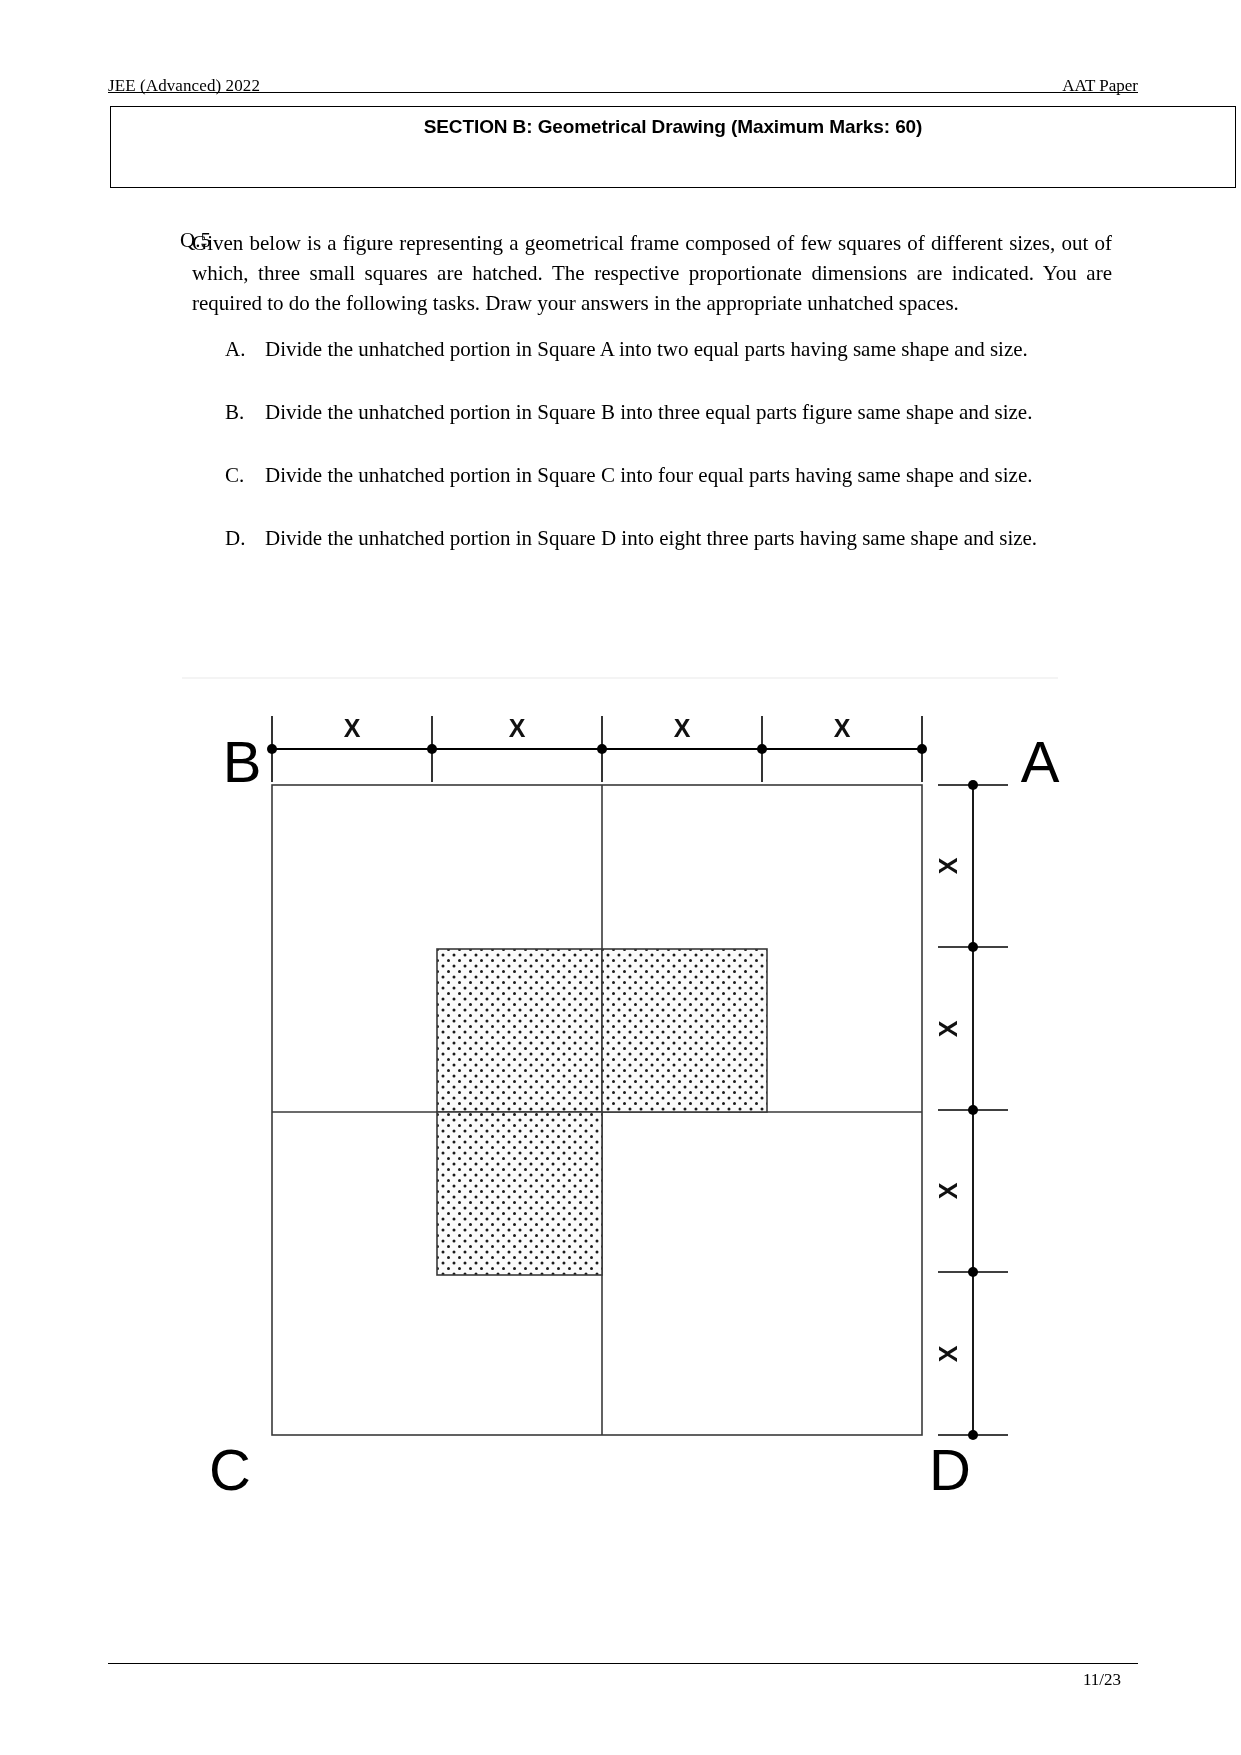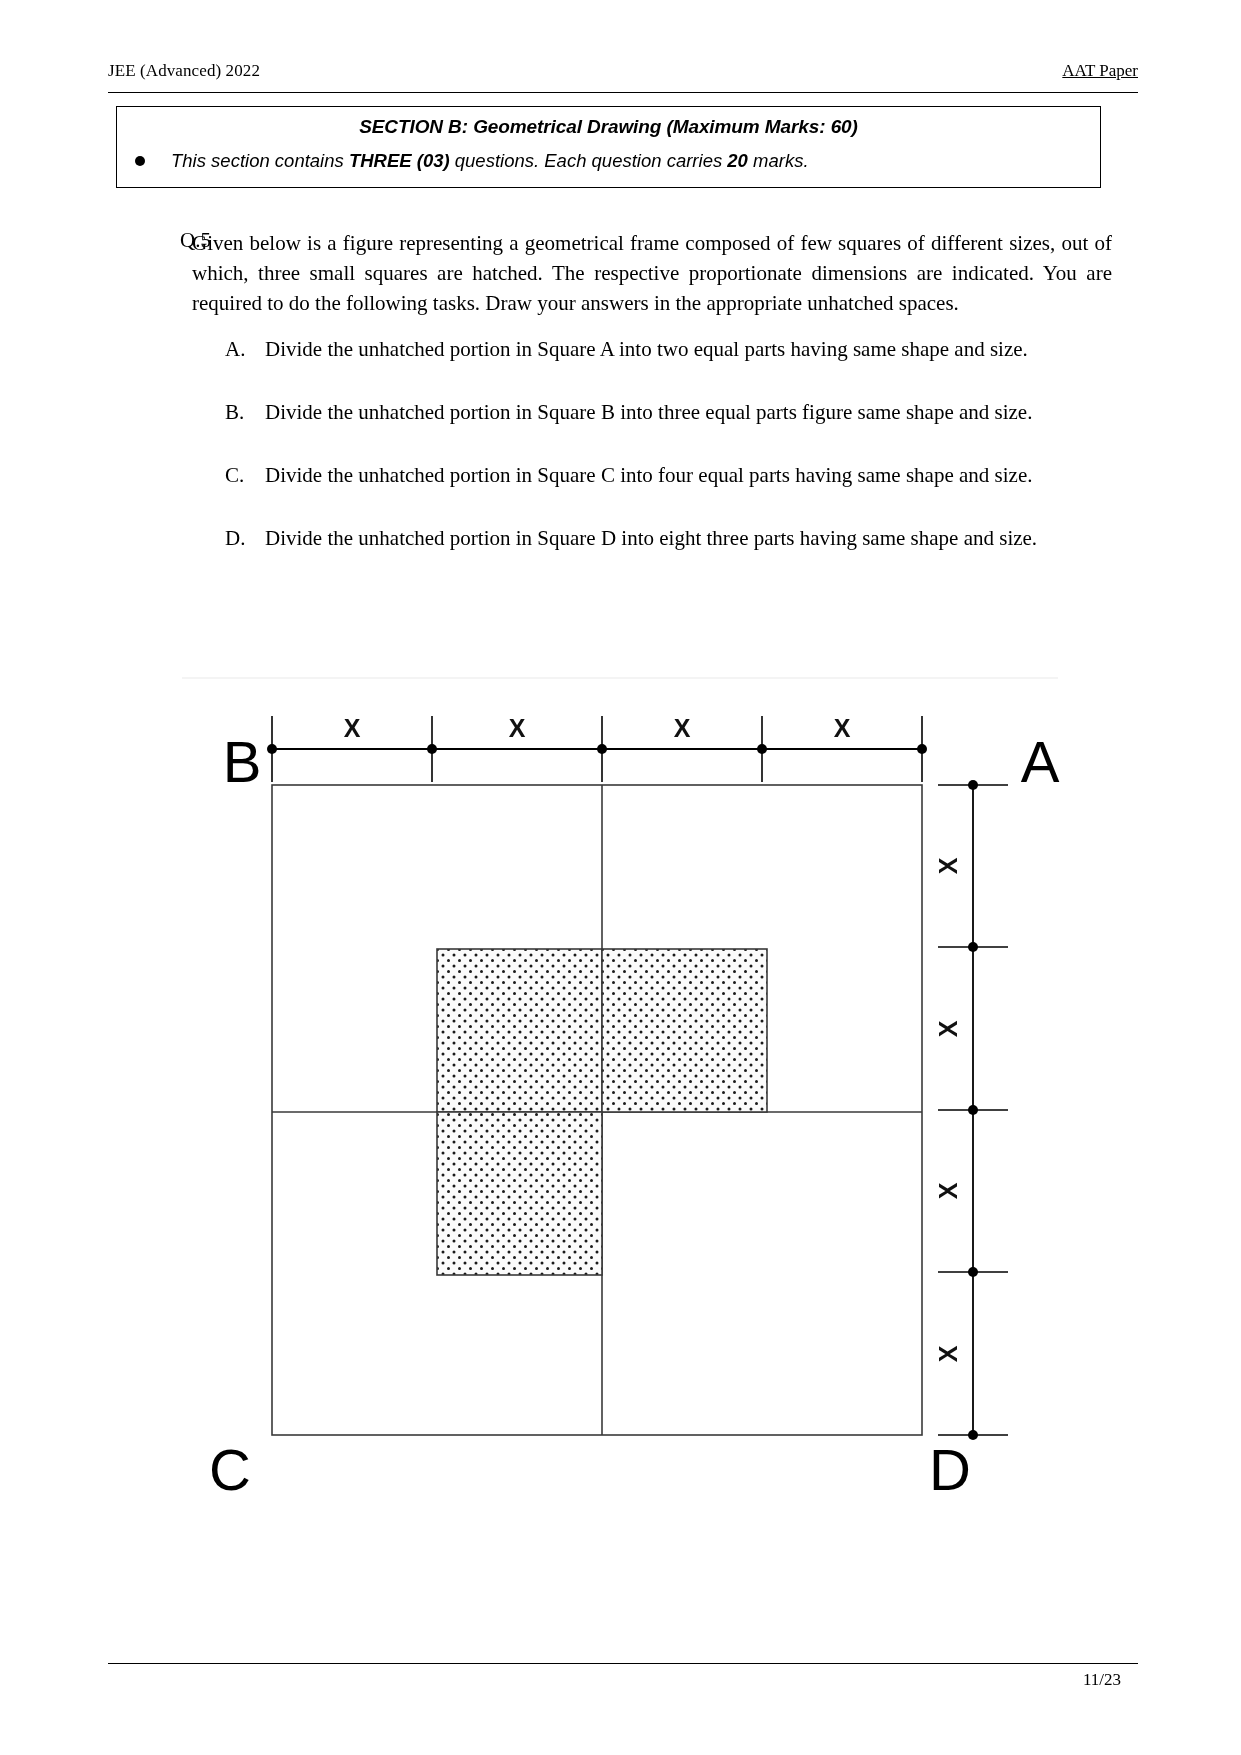--- a/index.html
+++ b/index.html
@@ -20,21 +20,21 @@
     position: absolute;
     left: 0; top: 0;
     width: 1241px;
     height: 1755px;
   }
 
   
   .header {
     position: absolute;
     left: 108px;
-    top: 61px;
+    top: 76px;
     width: 1030px;
     height: 28px;
   }
   .header-left {
     position: absolute;
     left: 0;
     top: 0;
     font-size: 17px;
     font-family: "Liberation Serif", serif;
     letter-spacing: 0.1px;
@@ -52,27 +52,26 @@
     left: 108px;
     top: 92px;
     width: 1030px;
     height: 0;
     border-top: 1.6px solid #000;
   }
 
   
   .section-box {
     position: absolute;
-    left: 116px;
+    left: 110px;
     top: 106px;
-    width: 985px;
+    width: 1126px;
     height: 82px;
     border: 1.6px solid #000;
     box-sizing: border-box;
-    font-style: italic;
   }
   .section-title {
     position: absolute;
     left: 0;
     right: 0;
     top: 9px;
     text-align: center;
     font-family: "Liberation Sans", sans-serif;
     font-weight: bold;
     font-size: 19px;
@@ -179,23 +178,20 @@
 <div class="page">
 
   <div class="header">
     <div class="header-left">JEE (Advanced) 2022</div>
     <div class="header-right">AAT Paper</div>
   </div>
   <div class="header-rule"></div>
 
   <div class="section-box">
     <div class="section-title">SECTION B: Geometrical Drawing (Maximum Marks: 60)</div>
-    <div class="section-bullet-row">
-      <span class="bullet-dot"></span><span>This section contains </span><b>THREE (03)</b><span> questions. Each question carries </span><b>20</b><span> marks.</span>
-    </div>
   </div>
 
   <div class="q-number">Q.5</div>
   <div class="q-body">Given below is a figure representing a geometrical frame composed of few squares of different sizes, out of which, three small squares are hatched. The respective proportionate dimensions are indicated. You are required to do the following tasks. Draw your answers in the appropriate unhatched spaces.</div>
 
   <div class="sub-list">
     <div class="sub-item">
       <div class="sub-letter">A.</div>
       <div class="sub-text">Divide the unhatched portion in Square A into two equal parts having same shape and size.</div>
     </div>

